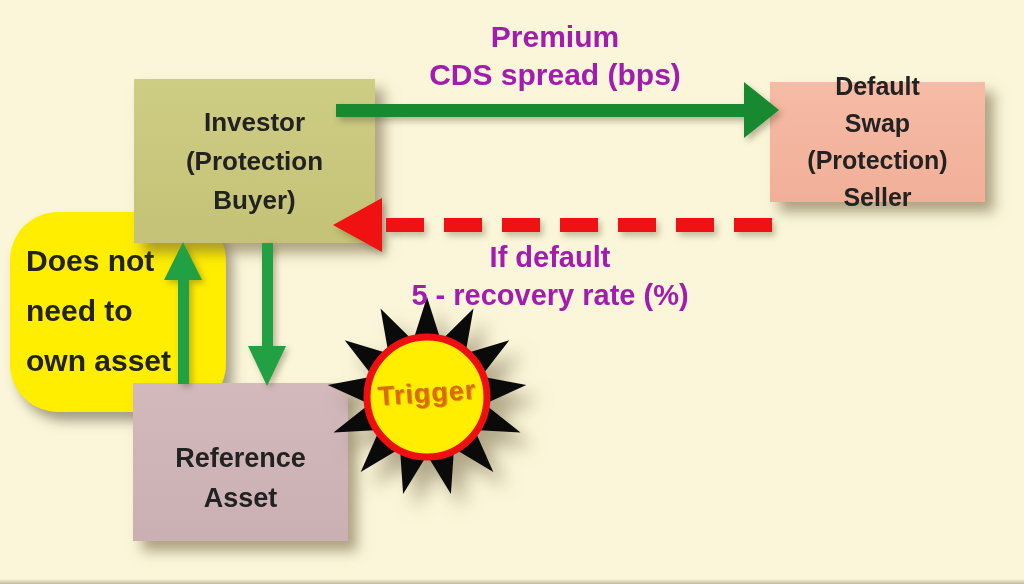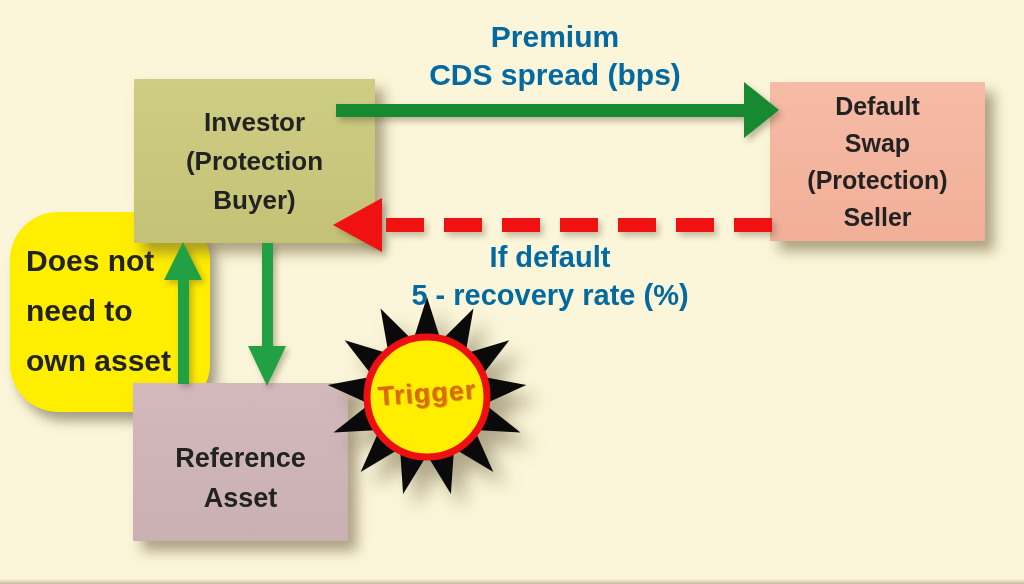--- a/index.html
+++ b/index.html
@@ -32,21 +32,21 @@
     text-align: center;
     font-weight: 700;
     color: #222222;
     white-space: pre-line;
     box-shadow: 9px 10px 12px rgba(110, 95, 60, 0.55);
     z-index: 2;
   }
 
   #note-box {
     left: 10px; top: 212px;
-    width: 200px; height: 200px;
+    width: 216px; height: 200px;
     background: #ffee00;
     border-radius: 48px;
     z-index: 1;
     justify-content: flex-start;
     align-items: flex-start;
     text-align: left;
     padding: 24px 0 0 16px;
     box-sizing: border-box;
     font-size: 30px;
     line-height: 50px;
@@ -57,21 +57,21 @@
   #investor-box {
     left: 134px; top: 79px;
     width: 241px; height: 164px;
     background: linear-gradient(to bottom, #cecd84, #c3c276);
     font-size: 26px;
     line-height: 39px;
   }
 
   #seller-box {
     left: 770px; top: 82px;
-    width: 215px; height: 159px;
+    width: 215px; height: 120px;
     background: linear-gradient(to bottom, #f6bba6, #f1af98);
     font-size: 25px;
     line-height: 37px;
   }
 
   #reference-box {
     left: 133px; top: 383px;
     width: 215px; height: 158px;
     background: linear-gradient(to bottom, #d3b9bc, #cab0b3);
     font-size: 27px;
@@ -86,21 +86,21 @@
     left: 0; top: 0;
     width: 1024px; height: 584px;
     z-index: 3;
     pointer-events: none;
   }
 
   .float-label {
     position: absolute;
     text-align: center;
     font-weight: 700;
-    color: #0369a1;
+    color: #a21caf;
     white-space: pre-line;
     z-index: 5;
   }
   #premium-label {
     left: 350px; top: 18px;
     width: 410px;
     font-size: 30px;
     line-height: 38px;
   }
   #payout-label {

